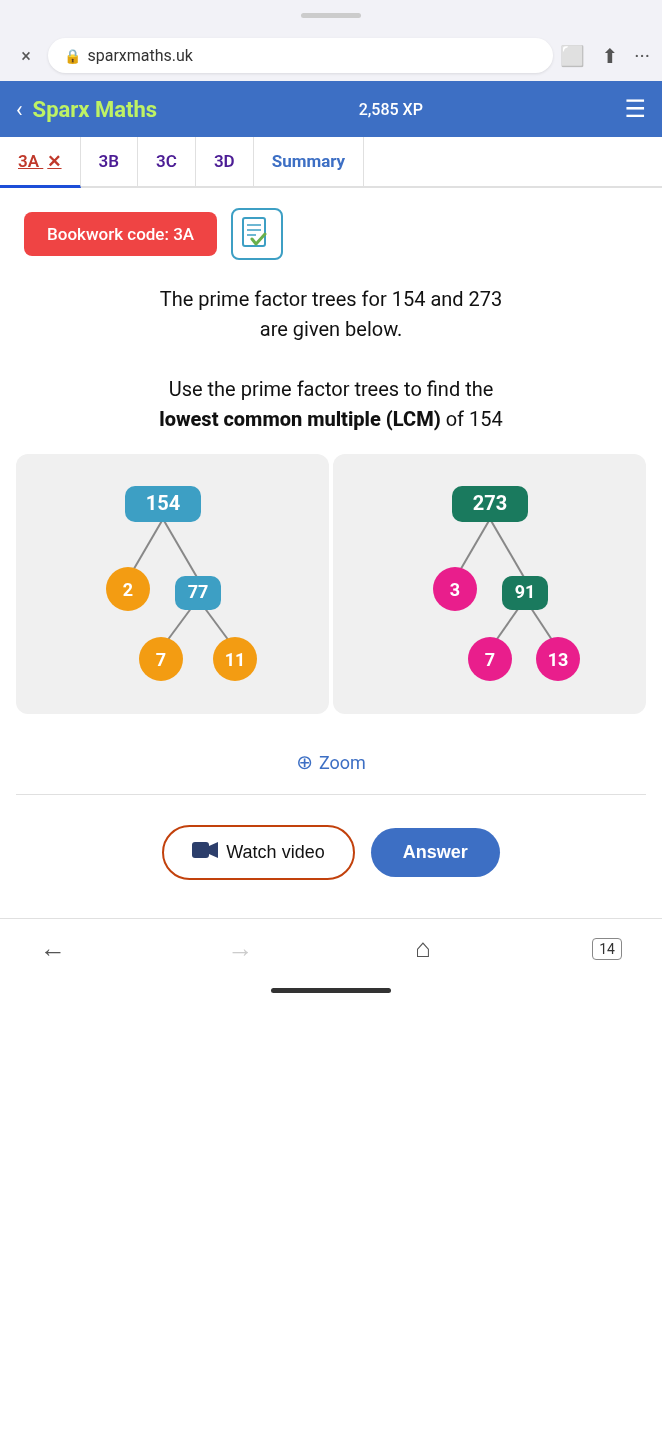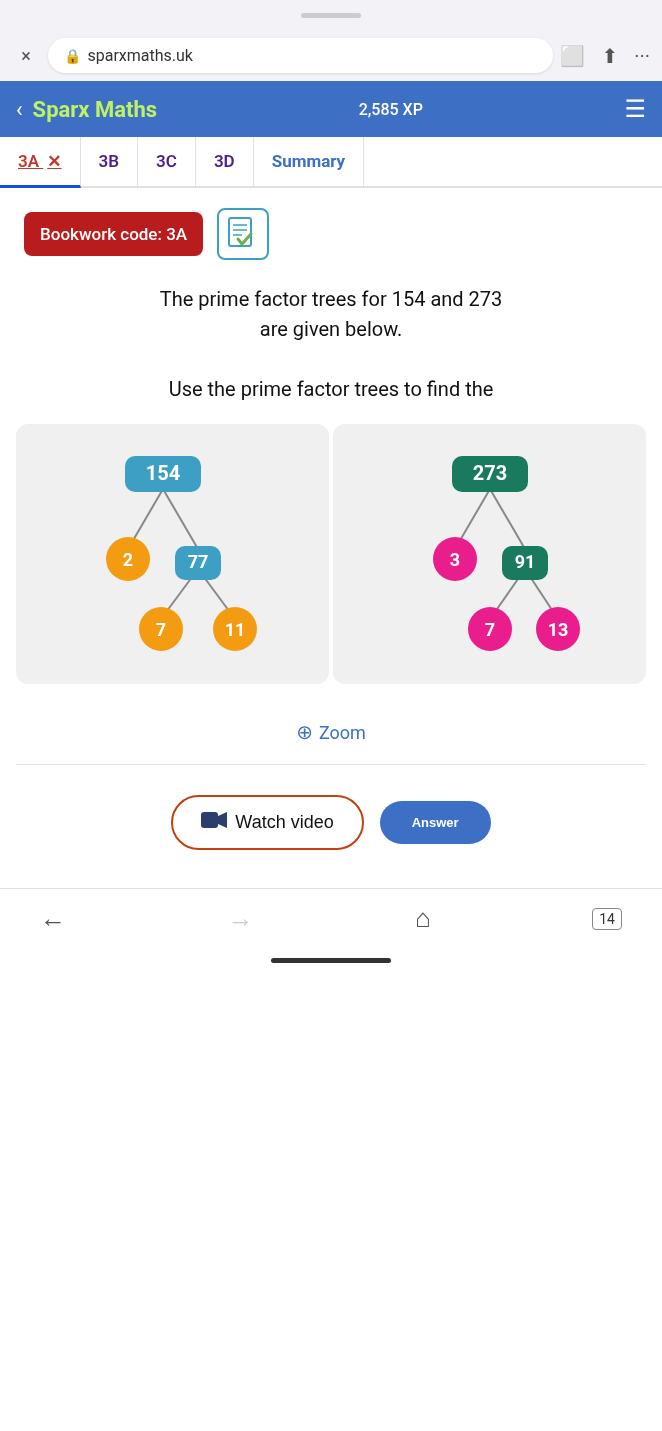--- a/index.html
+++ b/index.html
@@ -126,23 +126,23 @@
 
     
     .bookwork-row {
       display: flex;
       align-items: center;
       gap: 14px;
       margin-bottom: 24px;
       padding: 0 8px;
     }
     .bookwork-badge {
-      background: #b91c1c;
+      background: #ef4444;
       color: #fff;
-      padding: 12px 16px;
+      padding: 12px 23px;
       border-radius: 8px;
       font-size: 17px;
       font-weight: 500;
     }
     .check-icon-box {
       width: 52px;
       height: 52px;
       border: 2px solid #3d9fc4;
       border-radius: 8px;
       display: flex;
@@ -221,21 +221,21 @@
       align-items: center;
       gap: 8px;
       cursor: pointer;
     }
     .answer-btn {
       background: #3d6fc4;
       color: #fff;
       border: none;
       border-radius: 30px;
       padding: 14px 32px;
-      font-size: 13px;
+      font-size: 18px;
       font-weight: 600;
       cursor: pointer;
     }
 
     
     .bottom-nav {
       background: #fff;
       border-top: 1px solid #e0e0e0;
       padding: 14px 40px;
       display: flex;
@@ -329,20 +329,24 @@
         <polyline points="14,24 18,29 27,19" fill="none" stroke="#6ab04c" stroke-width="3" stroke-linecap="round" stroke-linejoin="round"></polyline>
       </svg>
     </div>
   </div>
 
   <div class="question-text">
     <p>The prime factor trees for 154 and 273</p>
     <p>are given below.</p>
     <br>
     <p>Use the prime factor trees to find the</p>
+    <p>
+      <span class="bold">lowest common multiple (LCM)</span>
+      <span> of 154</span>
+    </p>
   </div>
 
   <div class="trees-container">
 
     <div class="tree-box">
       <svg width="180" height="220" viewBox="0 0 180 220" class="tree-svg">
 
         <line x1="80" y1="45" x2="45" y2="105" stroke="#888" stroke-width="2"></line>
         <line x1="80" y1="45" x2="115" y2="105" stroke="#888" stroke-width="2"></line>
 

